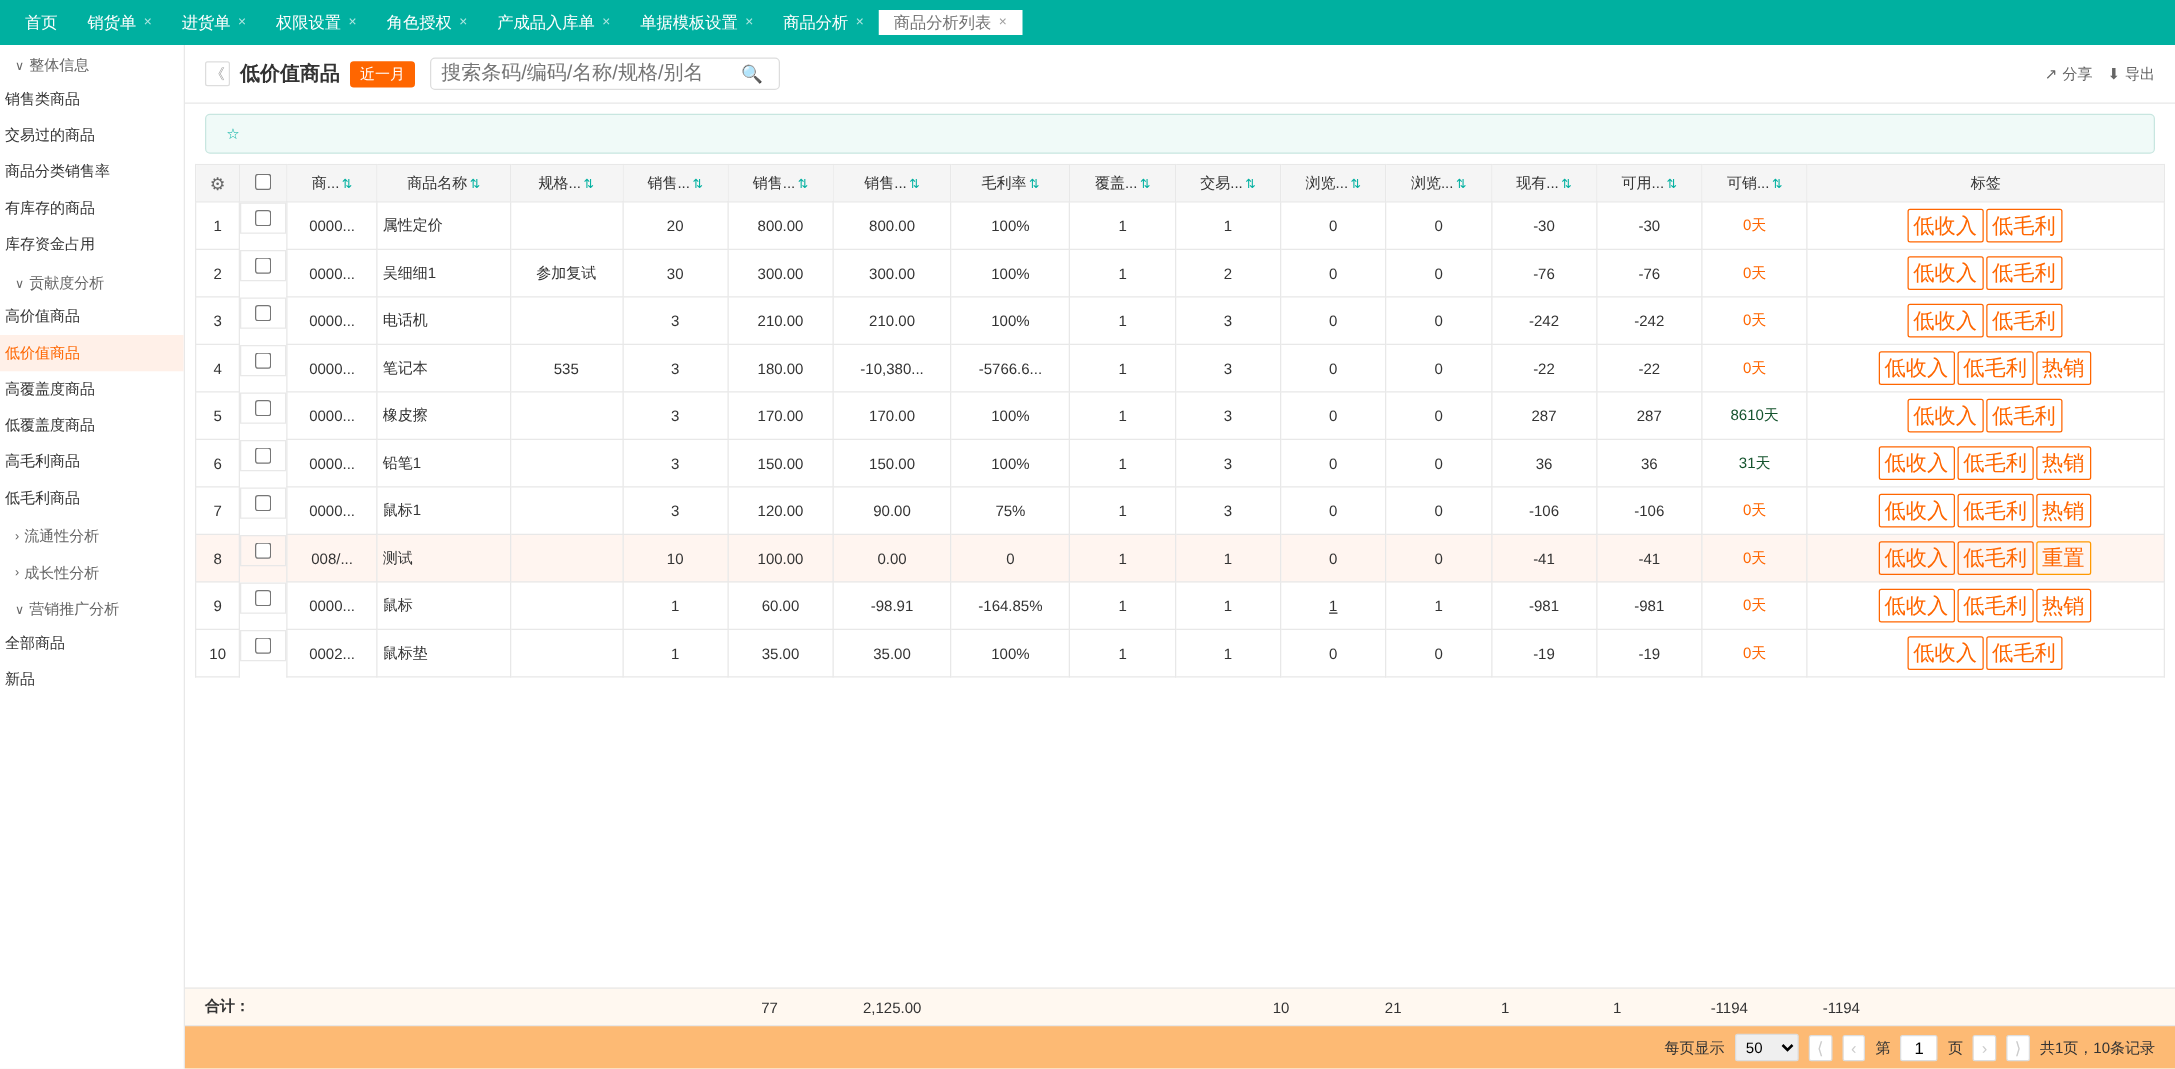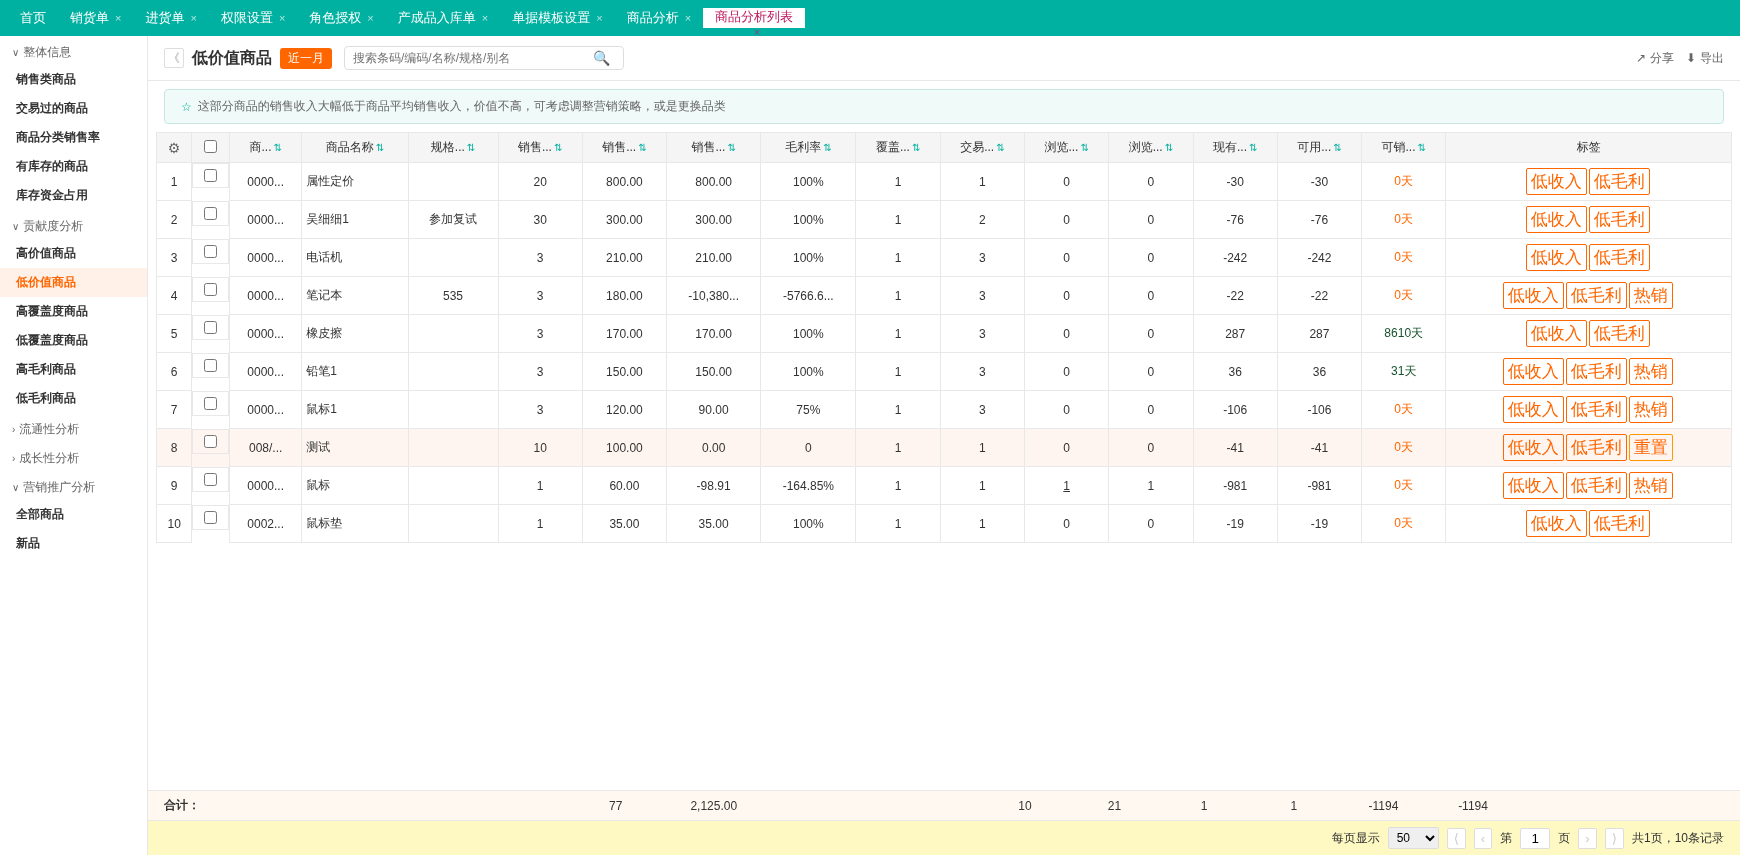--- a/index.html
+++ b/index.html
@@ -16,21 +16,21 @@
     .top-nav .nav-item {
       color: #fff;
       padding: 0 12px;
       height: 20px;
       display: flex;
       align-items: center;
       cursor: pointer;
       font-size: 13px;
       white-space: nowrap;
     }
-    .top-nav .nav-item.active { background: #fff; color: #be185d; flex-direction: column; }
+    .top-nav .nav-item.active { background: #fff; color: #737373; }
     .top-nav .nav-item .close-btn { margin-left: 6px; font-size: 11px; opacity: 0.7; }
 
     
     .main-layout {
       display: flex;
       height: calc(100vh - 36px);
     }
 
     
     .sidebar {
@@ -43,25 +43,24 @@
     .sidebar-group-title {
       padding: 8px 12px 4px;
       color: #666;
       font-size: 12px;
       display: flex;
       align-items: center;
       cursor: pointer;
     }
     .sidebar-group-title .arrow { margin-right: 4px; font-size: 10px; }
     .sidebar-item {
-      padding: 6px 16px;
+      padding: 6px 4px;
       cursor: pointer;
       color: #333;
       font-size: 12px;
-      font-weight: bold;
     }
     .sidebar-item.active { background: #fff0e8; color: #ff6600; }
 
     
     .content-area {
       flex: 1;
       display: flex;
       flex-direction: column;
       overflow: hidden;
       background: #fff;
@@ -95,21 +94,21 @@
       display: flex;
       align-items: center;
       border: 1px solid #ddd;
       border-radius: 4px;
       padding: 3px 8px;
       width: 280px;
     }
     .search-box input {
       border: none;
       outline: none;
-      font-size: 12px;
+      font-size: 16px;
       color: #999;
       width: 240px;
       background: transparent;
     }
     .search-icon { color: #ff6600; font-size: 14px; }
     .header-actions {
       margin-left: auto;
       display: flex;
       align-items: center;
       gap: 12px;
@@ -212,21 +211,21 @@
     }
     .footer-label { font-weight: bold; margin-right: 16px; }
     .footer-values {
       display: flex;
       flex: 1;
       gap: 0;
     }
 
     
     .pagination-bar {
-      background: #fef9c3;
+      background: #fdba74;
       border-top: 1px solid #e8e8e8;
       padding: 6px 16px;
       display: flex;
       align-items: center;
       justify-content: flex-end;
       gap: 8px;
       font-size: 12px;
     }
     .pagination-bar .page-size-select {
       border: 1px solid #ddd;
@@ -360,21 +359,20 @@
         </div>
         <div class="action-btn">
           <span>⬇</span>
           <span>导出</span>
         </div>
       </div>
     </div>
 
     <div class="info-banner">
       <span class="info-icon">☆</span>
-      <span>这部分商品的销售收入大幅低于商品平均销售收入，价值不高，可考虑调整营销策略，或是更换品类</span>
     </div>
 
     <div class="table-container">
       <table>
         <thead>
           <tr>
             <th><span class="gear-icon">⚙</span></th>
             <th><input type="checkbox" style=""></th>
             <th>商...<span class="sort-icon">⇅</span></th>
             <th>商品名称<span class="sort-icon">⇅</span></th>

